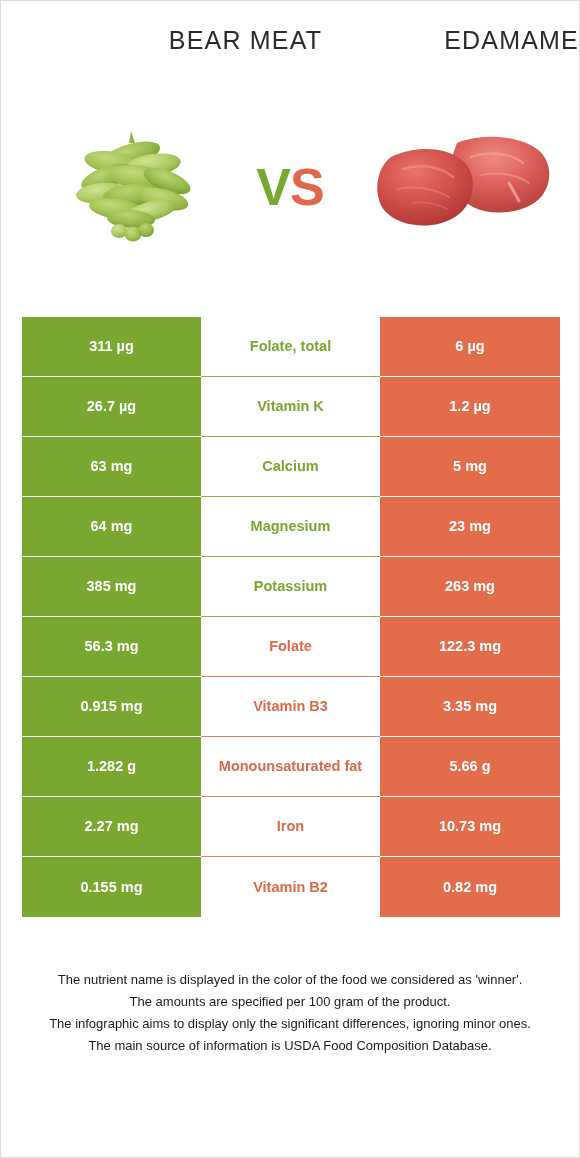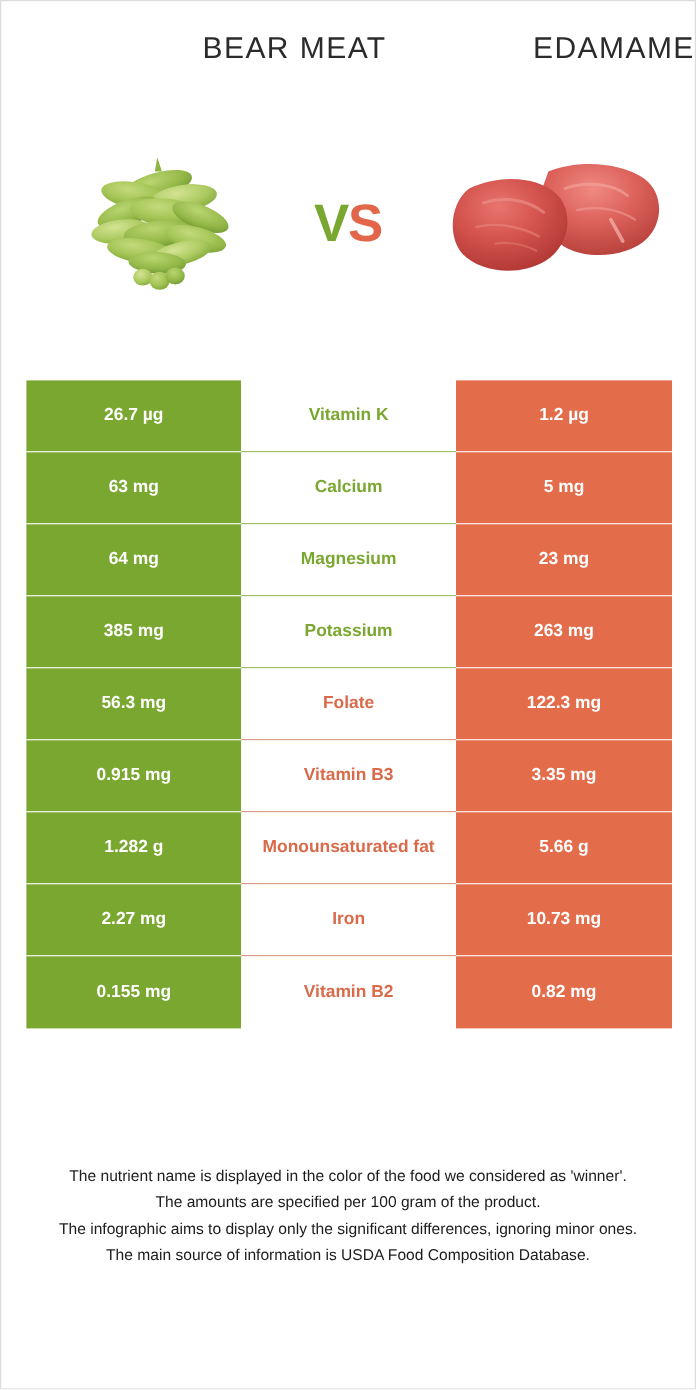--- a/index.html
+++ b/index.html
@@ -65,21 +65,21 @@
     top: 26px;
     width: 196px;
     height: 120px;
   }
 
   .vs {
     position: absolute;
     left: 50%;
     top: 50%;
     transform: translate(-50%, -50%);
-    font-size: 44px;
+    font-size: 52px;
     font-weight: 700;
     letter-spacing: -1px;
     line-height: 1;
     white-space: nowrap;
     font-family: "Liberation Sans", sans-serif;
   }
   .vs .v { color: #7aa730; }
   .vs .s { color: #e2674a; }
 
   
@@ -217,20 +217,25 @@
         <path d="M42 46 C60 40 80 44 92 54" fill="none" stroke="#ef948d" stroke-width="2.5" stroke-linecap="round" opacity="0.6"></path>
         <path d="M36 66 C54 62 74 66 88 74" fill="none" stroke="#ec8d86" stroke-width="2" stroke-linecap="round" opacity="0.5"></path>
         <path d="M52 80 C66 78 78 82 86 86" fill="none" stroke="#e8857e" stroke-width="1.8" stroke-linecap="round" opacity="0.45"></path>
       </g>
     </svg>
 
   </div>
 
   <div class="table">
 
+    <div class="row">
+      <div class="cell cell-left">311 µg</div>
+      <div class="cell cell-mid win-green">Folate, total</div>
+      <div class="cell cell-right">6 µg</div>
+    </div>
 
     <div class="row">
       <div class="cell cell-left">26.7 µg</div>
       <div class="cell cell-mid win-green">Vitamin K</div>
       <div class="cell cell-right">1.2 µg</div>
     </div>
 
     <div class="row">
       <div class="cell cell-left">63 mg</div>
       <div class="cell cell-mid win-green">Calcium</div>

